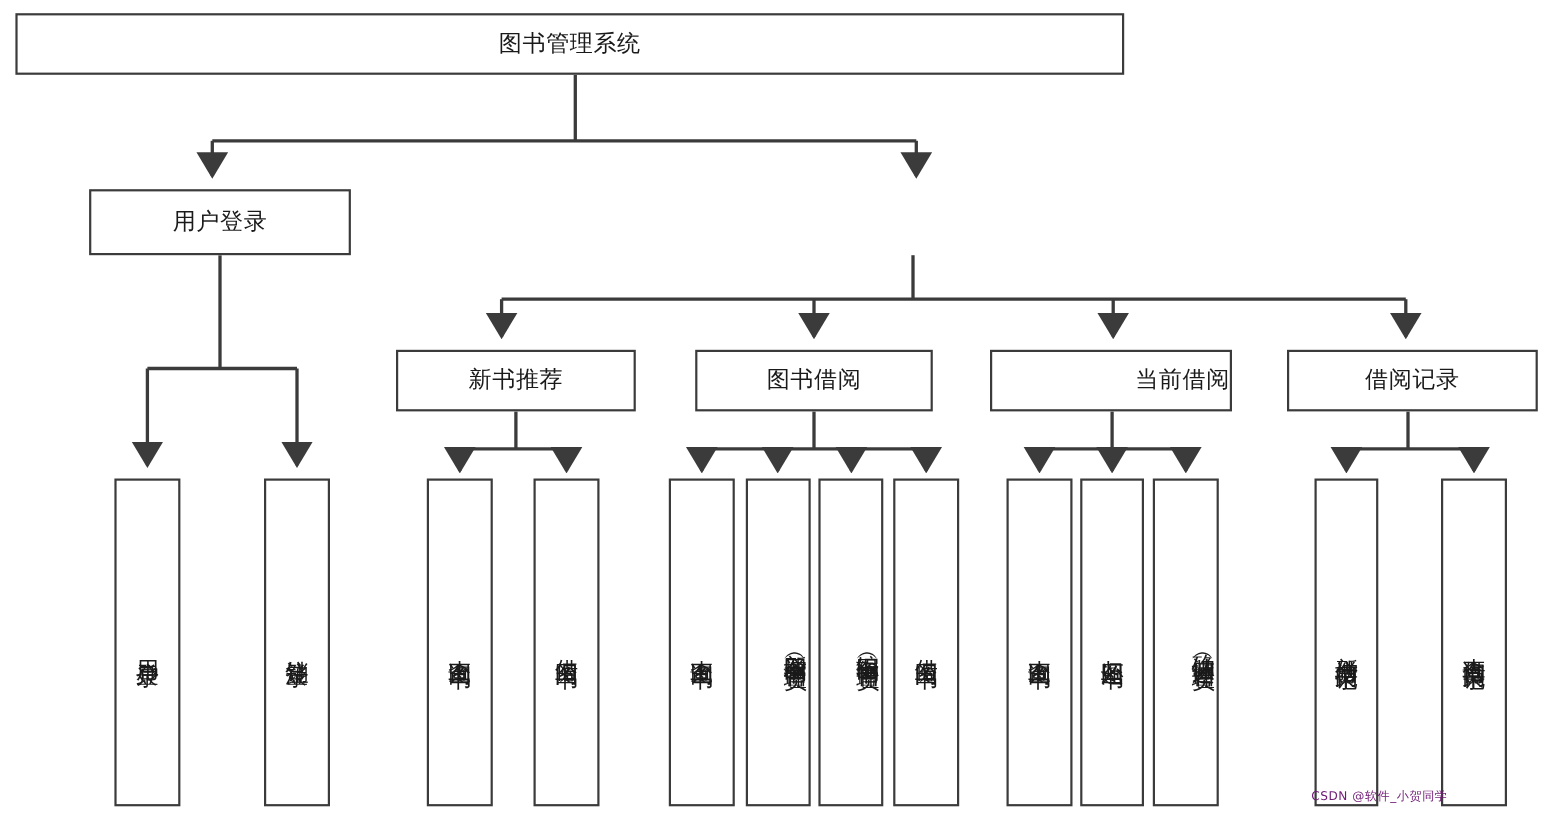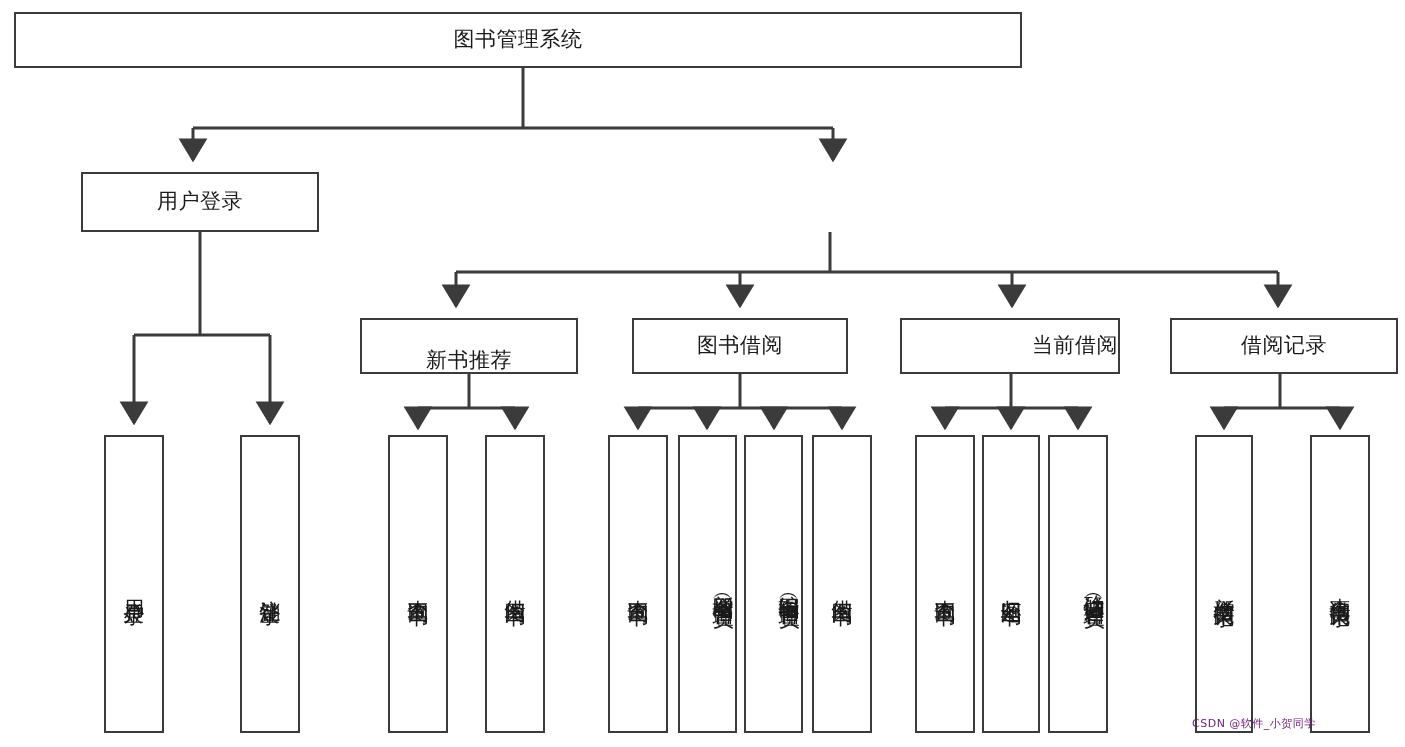--- a/index.html
+++ b/index.html
@@ -117,21 +117,21 @@
   </svg>
 
   <div class="node horiz" style="left: 14px; top: 12px; width: 1008px; height: 56px;">
     <span>图书管理系统</span>
   </div>
 
   <div class="node horiz" style="left: 81px; top: 172px; width: 238px; height: 60px;">
     <span>用户登录</span>
   </div>
 
-  <div class="node horiz" style="left: 360px; top: 318px; width: 218px; height: 56px; align-items: flex-end;">
+  <div class="node horiz" style="left: 360px; top: 318px; width: 218px; height: 56px;">
     <span>新书推荐</span>
   </div>
   <div class="node horiz" style="left: 632px; top: 318px; width: 216px; height: 56px;">
     <span>图书借阅</span>
   </div>
   <div class="node horiz" style="left: 900px; top: 318px; width: 220px; height: 56px; justify-content: flex-end;">
     <span>当前借阅</span>
   </div>
   <div class="node horiz" style="left: 1170px; top: 318px; width: 228px; height: 56px;">
     <span>借阅记录</span>

